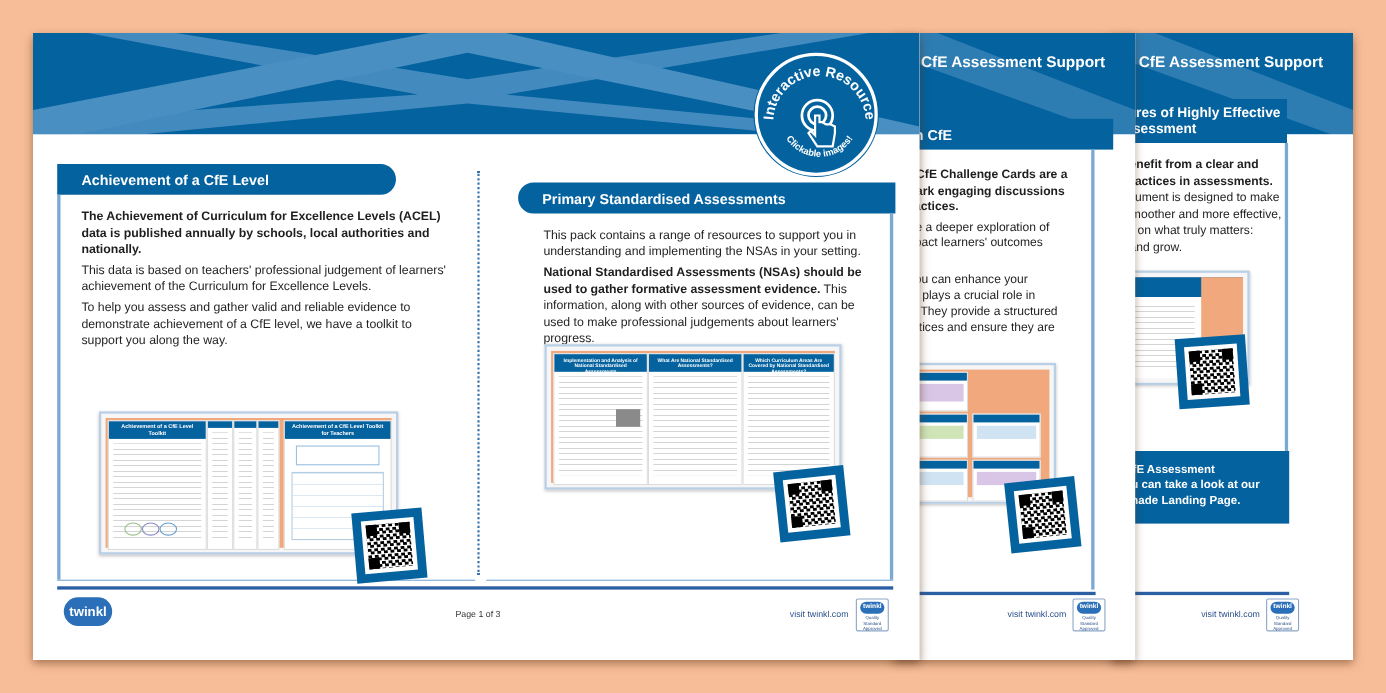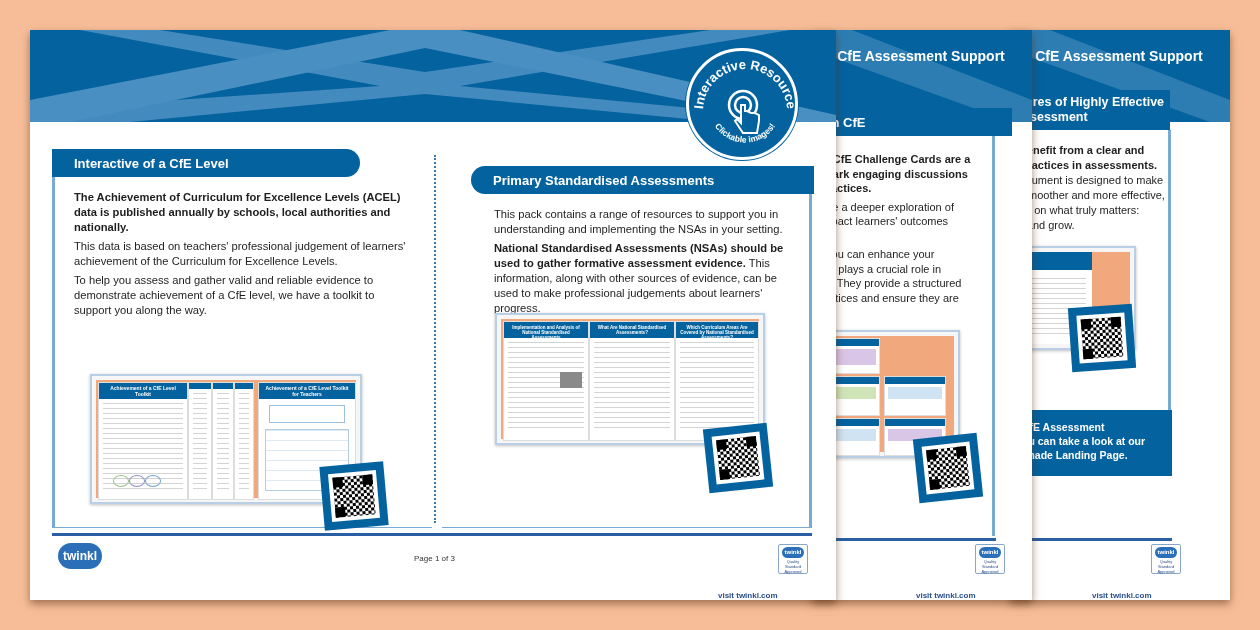--- a/index.html
+++ b/index.html
@@ -39,21 +39,21 @@
   .qr .code { width: 100%; height: 100%; background: #fff; padding: 4px; }
   .qr .code div { width: 100%; height: 100%;
     background:
       linear-gradient(#000,#000) 0 0/10px 10px no-repeat,
       linear-gradient(#000,#000) 100% 0/10px 10px no-repeat,
       linear-gradient(#000,#000) 0 100%/10px 10px no-repeat,
       repeating-conic-gradient(#000 0 25%, #fff 0 50%) 0 0/6px 6px; }
 
   .footer-line { position: absolute; height: 3px; background: #2a5fa3; }
   .footer-text { position: absolute; font-size: 8px; color: #333; }
-  .visit { position: absolute; font-size: 8px; font-weight: bold; color: #2a4f8a; margin-top: 37px; }
+  .visit { position: absolute; font-size: 8px; font-weight: normal; color: #2a4f8a; }
   .quality { position: absolute; width: 30px; height: 30px; border: 1px solid #8aa6c6; border-radius: 2px; background: #fff; font-size: 4px; color: #2a4f8a; text-align: center; }
   .quality .cloud { width: 22px; height: 11px; margin: 2px auto 1px; background: #2a6fb8; border-radius: 6px; color: #fff; font-size: 6px; font-weight: bold; line-height: 11px; }
   .twinkl-logo { position: absolute; width: 44px; height: 26px; background: #2a6fb8; border-radius: 13px; color: #fff; font-weight: bold; font-size: 12px; text-align: center; line-height: 26px; }
 
   .badge { position: absolute; left: 656px; top: 18px; width: 112px; height: 112px; border-radius: 50%; background: #04629f; border: 3px solid #fff; box-shadow: 0 0 0 1px #04629f; }
   .badge svg { position: absolute; left: 0; top: 0; }
 
   .callout { position: absolute; background: #04629f; color: #fff; font-weight: bold; font-size: 10.5px; line-height: 14px; padding: 10px 12px; }
 </style>
 </head>
@@ -181,21 +181,21 @@
       </defs>
       <text font-family="Liberation Sans, sans-serif" font-size="13" font-weight="bold" fill="#fff"><textPath href="#arcTop" startOffset="50%" text-anchor="middle">Interactive Resource</textPath></text>
       <text font-family="Liberation Sans, sans-serif" font-size="8.5" font-weight="bold" fill="#fff"><textPath href="#arcBot" startOffset="50%" text-anchor="middle">Clickable images!</textPath></text>
       <circle cx="54" cy="54" r="14" fill="none" stroke="#fff" stroke-width="2.5"></circle>
       <circle cx="54" cy="54" r="8" fill="none" stroke="#fff" stroke-width="2.5"></circle>
       <path d="M52,54 L52,72 L48,68 L46,70 L54,82 L68,82 L70,70 L70,64 L66,62 L62,62 L58,60 L56,60 L56,54 Z" fill="#04629f" stroke="#fff" stroke-width="2"></path>
     </svg>
   </div>
 
   <div class="section-head" style="left:22px;top:119px;width:308px;height:28px;border-radius:0 14px 14px 0;">
-    <span>Interactive of a CfE Level</span>
+    <span>Achievement of a CfE Level</span>
   </div>
   <div class="section-box" style="left:22px;top:147px;height:350px;"></div>
   <div style="position:absolute;left:22px;top:497px;width:380px;border-top:1px solid #7aa9d3;"></div>
   <div class="body-text" style="left:44px;top:160px;width:332px;">
     <p><b>The Achievement of Curriculum for Excellence Levels (ACEL) data is published annually by schools, local authorities and nationally.</b></p>
     <p>This data is based on teachers' professional judgement of learners' achievement of the Curriculum for Excellence Levels.</p>
     <p>To help you assess and gather valid and reliable evidence to demonstrate achievement of a CfE level, we have a toolkit to support you along the way.</p>
   </div>
   <div class="thumb" style="left:60px;top:344px;width:272px;height:130px;">
     <div class="inner">

